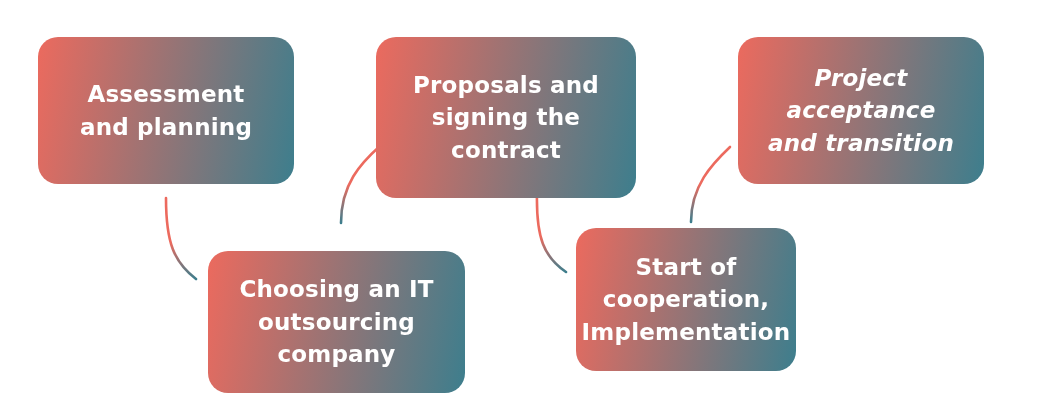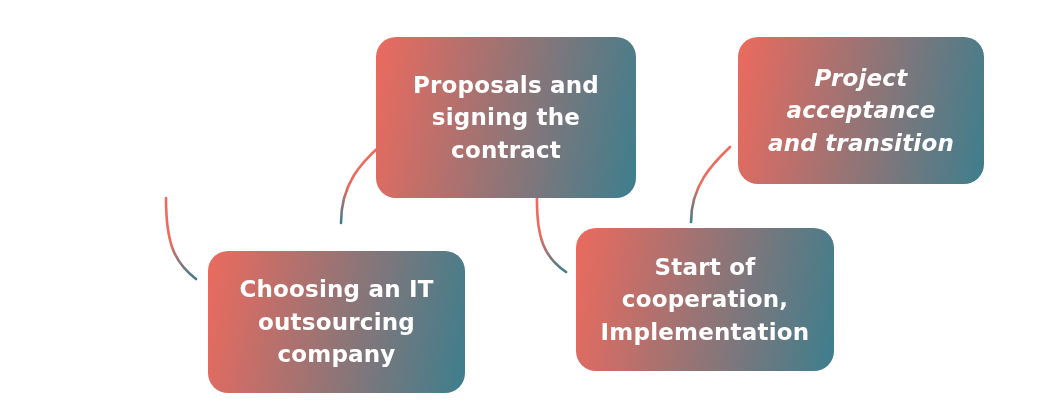--- a/index.html
+++ b/index.html
@@ -29,21 +29,21 @@
     line-height: 1.42;
     letter-spacing: 0.2px;
   }
   .step-label {
     white-space: pre-line;
     padding: 0 14px;
   }
   .step-1 { left: 38px;  top: 37px;  width: 256px; height: 147px; }
   .step-2 { left: 208px; top: 229px; width: 257px; height: 142px; margin-top: 22px; }
   .step-3 { left: 376px; top: 37px;  width: 260px; height: 161px; }
-  .step-4 { left: 576px; top: 228px; width: 258px; height: 143px; }
+  .step-4 { left: 576px; top: 228px; width: 220px; height: 143px; }
   .step-5 { left: 738px; top: 37px;  width: 246px; height: 147px; font-style: italic; }
   .connectors {
     position: absolute;
     left: 0; top: 0;
     width: 100%; height: 100%;
     pointer-events: none;
   }
   .connectors path {
     fill: none;
     stroke-width: 2.6;
@@ -79,20 +79,24 @@
         <stop offset="0.5" class="stop-coral"></stop>
         <stop offset="1" class="stop-teal"></stop>
       </linearGradient>
     </defs>
     <path d="M 166 198 C 166 243, 174 262, 196 279" stroke="url(#cg1)"></path>
     <path d="M 380 146 C 361 163, 341 184, 341 223" stroke="url(#cg2)"></path>
     <path d="M 537 193 C 536 238, 544 257, 566 272" stroke="url(#cg3)"></path>
     <path d="M 730 147 C 712 164, 691 186, 691 222" stroke="url(#cg4)"></path>
   </svg>
 
+  <div class="step step-1">
+    <div class="step-label">Assessment
+and planning</div>
+  </div>
 
   <div class="step step-2">
     <div class="step-label">Choosing an IT
 outsourcing
 company</div>
   </div>
 
   <div class="step step-3">
     <div class="step-label">Proposals and
 signing the

